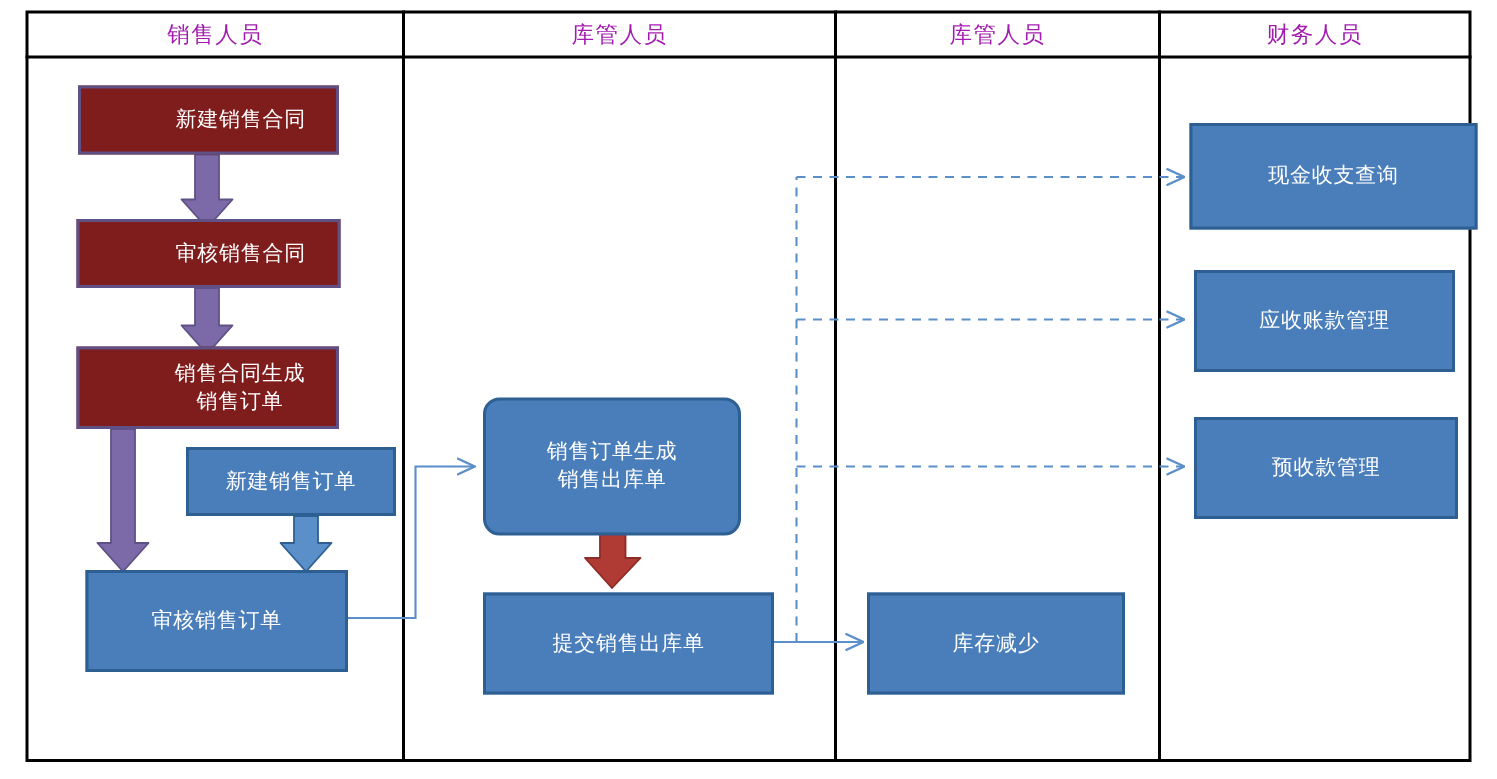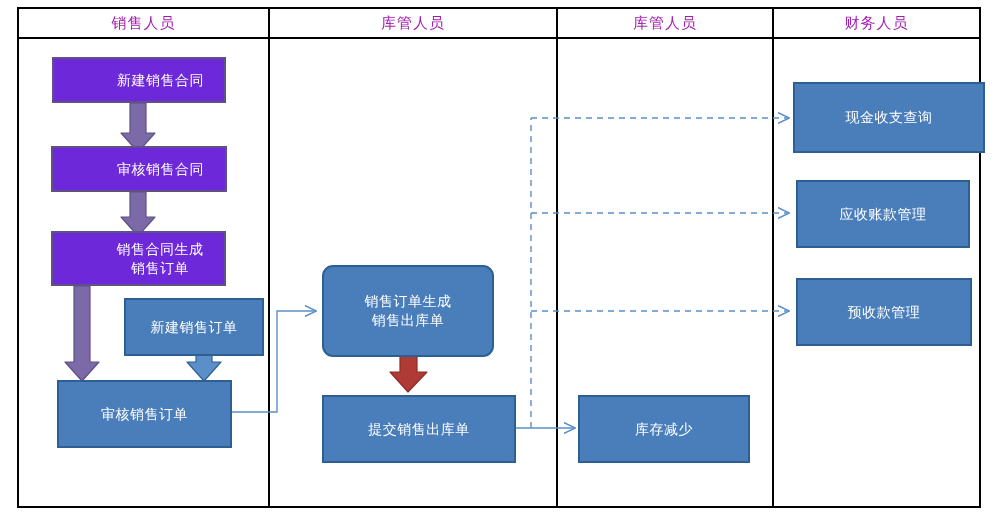--- a/index.html
+++ b/index.html
@@ -13,21 +13,21 @@
   .hdiv{position:absolute;height:0;border-top:2px solid #000;}
   .lane-title{
     position:absolute;display:flex;align-items:center;justify-content:center;
     font-size:15px;color:#a21caf;letter-spacing:1px;
   }
   .node{
     position:absolute;box-sizing:border-box;display:flex;
     align-items:center;justify-content:center;text-align:center;
     font-size:14px;color:#ffffff;line-height:1.35;letter-spacing:.5px;
   }
-  .node.purple{background:#6d28d9;border:2px solid #5F5086;padding-left:43px;}
+  .node.purple{background:#7f1d1d;border:2px solid #5F5086;padding-left:43px;}
   .node.blue{background:#4A7EBB;border:2px solid #2E5F92;}
   .node .lbl{white-space:pre-line;}
   svg.overlay{position:absolute;left:0;top:0;width:998px;height:519px;overflow:visible;pointer-events:none;}
 </style>
 </head>
 <body>
 
 <div id="stage">
 
   <div class="frame" style="left:17px;top:7px;width:964px;height:501px;"></div>
@@ -109,21 +109,21 @@
 
   <div class="node purple" style="left:51px;top:146px;width:176px;height:46px;">
     <span class="lbl">审核销售合同</span>
   </div>
 
   <div class="node purple" style="left:51px;top:231px;width:175px;height:55px;">
     <span class="lbl">销售合同生成
 销售订单</span>
   </div>
 
-  <div class="node blue" style="left:124px;top:298px;width:140px;height:58px;">
+  <div class="node blue" style="left:124px;top:298px;width:140px;height:46px;">
     <span class="lbl">新建销售订单</span>
   </div>
 
   <div class="node blue" style="left:57px;top:380px;width:175px;height:68px;">
     <span class="lbl">审核销售订单</span>
   </div>
 
   <div class="node blue" style="left:322px;top:265px;width:172px;height:92px;border-radius:11px;">
     <span class="lbl">销售订单生成
 销售出库单</span>

